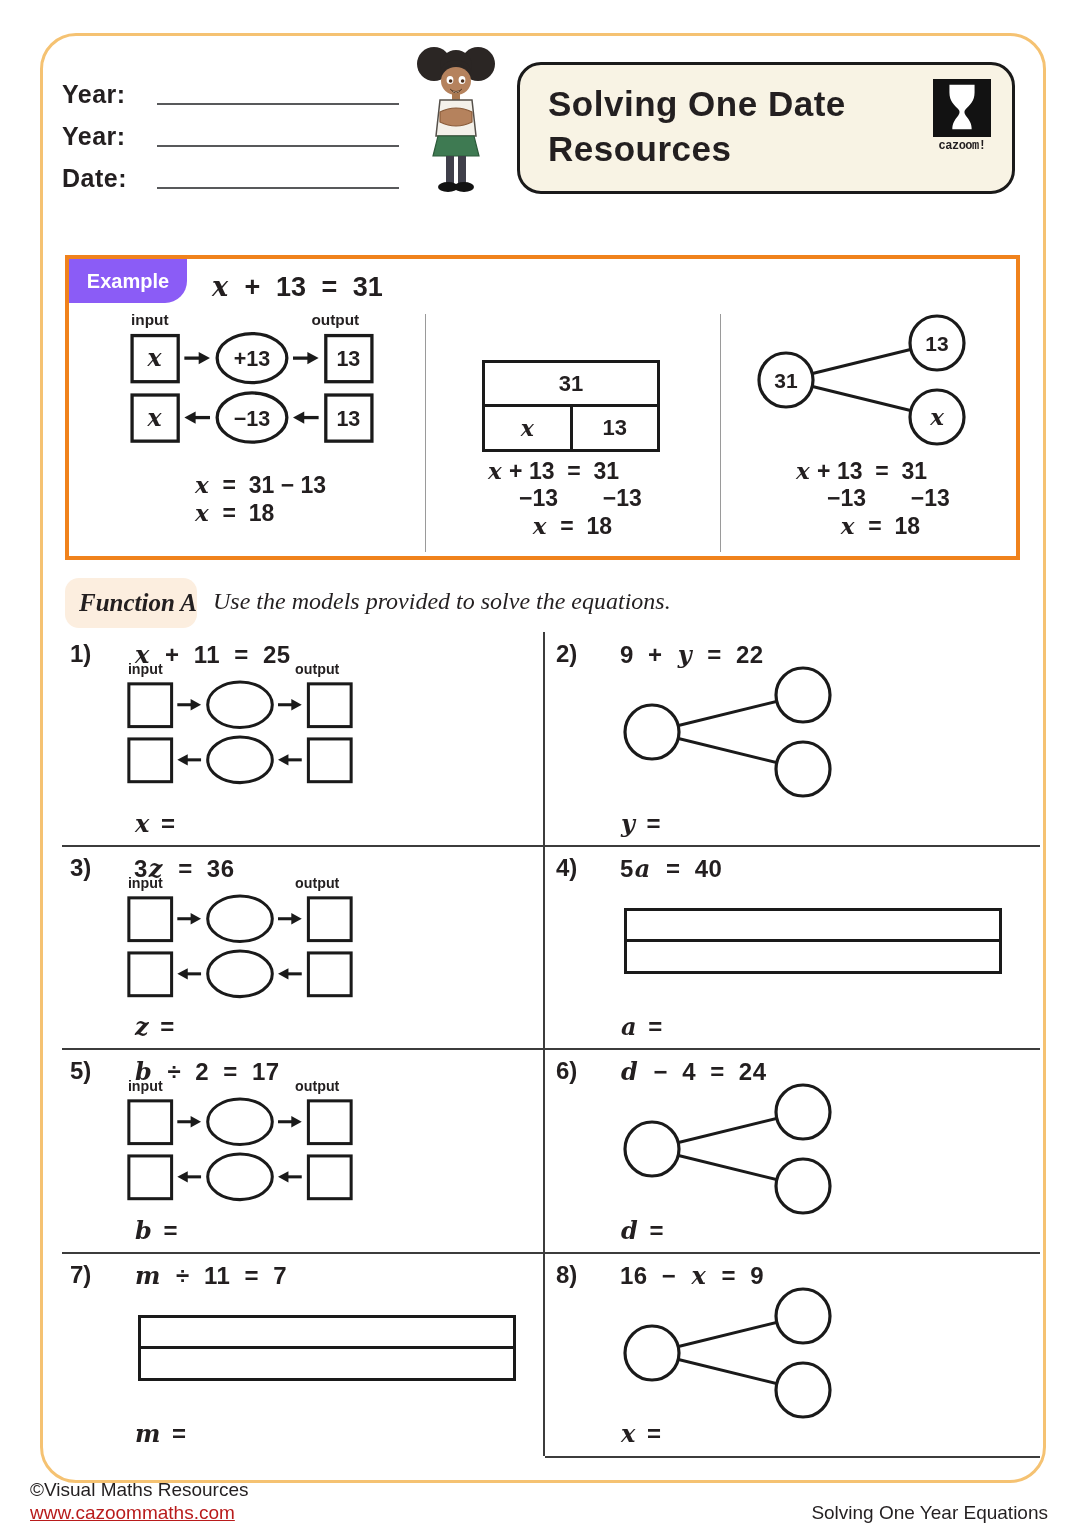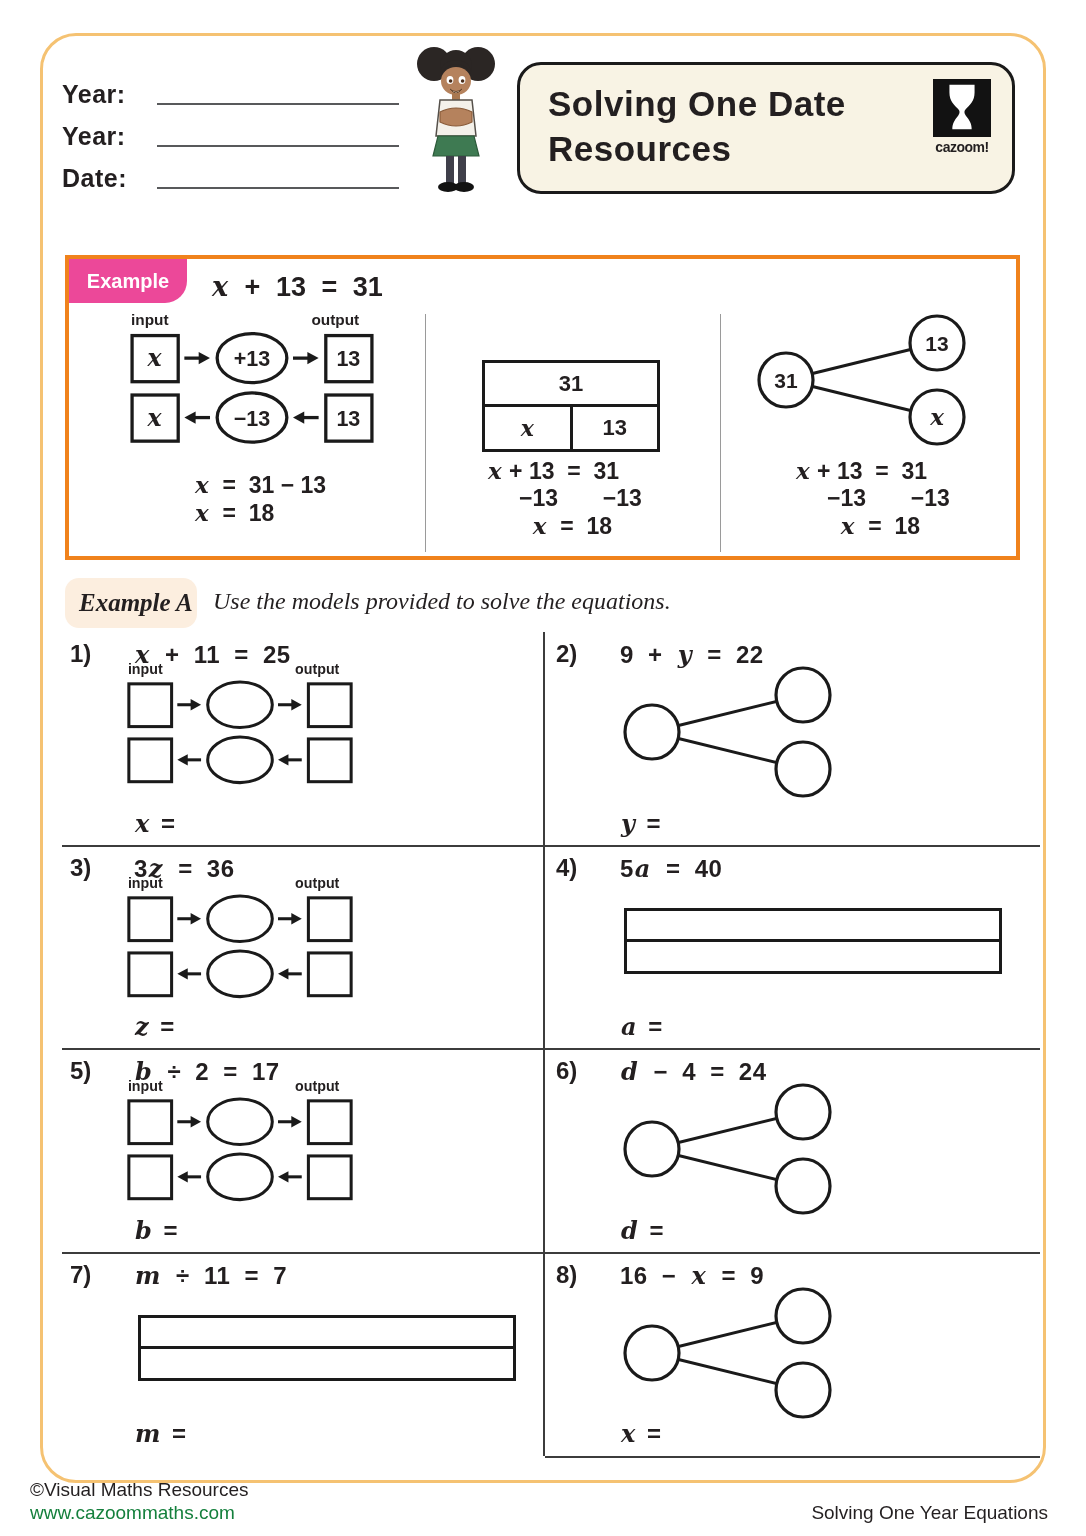--- a/index.html
+++ b/index.html
@@ -8,27 +8,27 @@
   .frame{position:absolute;left:40px;top:33px;width:1000px;height:1444px;
          border:3px solid #F5C272;border-radius:36px;}
   
   .fld{position:absolute;left:62px;font-weight:bold;font-size:25px;letter-spacing:.5px;}
   .fline{position:absolute;left:157px;width:242px;height:2px;background:#58595b;}
   
   .titlebox{position:absolute;left:517px;top:62px;width:492px;height:126px;background:#F8F3E4;
             border:3px solid #1a1a1a;border-radius:24px;}
   .title{position:absolute;left:28px;top:16px;font-size:35px;font-weight:bold;line-height:45px;letter-spacing:.5px;}
   .logo{position:absolute;right:18px;top:14px;width:64px;text-align:center;}
-  .logotext{font-family:Liberation Sans, sans-serif;font-weight:bold;font-size:14px;letter-spacing:-.5px;margin-top:-2px;}
+  .logotext{font-family:Liberation Mono, monospace;font-weight:bold;font-size:12px;letter-spacing:-.5px;margin-top:-2px;}
   
   .intro{position:absolute;left:68px;top:212px;font-family:"Liberation Serif",serif;
          font-style:italic;font-size:24px;}
   
   .exbox{position:absolute;left:65px;top:255px;width:947px;height:297px;border:4px solid #F0821C;background:#fff;}
-  .extab{position:absolute;left:0;top:0;width:118px;height:44px;background:#ec4899;
+  .extab{position:absolute;left:0;top:0;width:118px;height:44px;background:#8b5cf6;
          border-bottom-right-radius:22px;color:#fff;font-weight:bold;font-size:20px;
          display:flex;align-items:center;justify-content:center;}
   .exeq{position:absolute;left:142px;top:12px;font-size:27px;font-weight:bold;word-spacing:8px;}
   .exdiv{position:absolute;top:55px;width:1px;height:238px;background:#9a9a9a;}
   .working{position:absolute;font-weight:bold;font-size:23px;line-height:27px;}
   .working div{white-space:pre;}
   
   .exbar{position:absolute;left:413px;top:101px;width:172px;border:3px solid #1a1a1a;font-weight:bold;font-size:22px;}
   .exbar .top{height:41px;border-bottom:3px solid #1a1a1a;display:flex;align-items:center;justify-content:center;}
   .exbar .bot{display:flex;height:42px;}
@@ -58,21 +58,21 @@
   .msvg rect,.msvg ellipse{fill:#fff;stroke:#1a1a1a;stroke-width:3.2;}
   .msvg line{stroke:#1a1a1a;stroke-width:3.2;}
   .msvg polygon{fill:#1a1a1a;stroke:none;}
   .pwsvg line{stroke:#1a1a1a;stroke-width:3;}
   .pwsvg circle{fill:#fff;stroke:#1a1a1a;stroke-width:3.2;}
   .slab{font-family:"Liberation Sans",sans-serif;font-weight:bold;font-size:15px;fill:#231F20;}
   .svar{font-family:"DejaVu Serif",serif;font-style:italic;font-weight:bold;font-size:23px;fill:#231F20;}
   .snum{font-family:"Liberation Sans",sans-serif;font-weight:bold;font-size:21px;fill:#231F20;}
   
   .fcredit{position:absolute;left:30px;top:1479px;font-size:19px;}
-  .flink{position:absolute;left:30px;top:1502px;font-size:19px;color:#15803d;cursor:pointer;}
+  .flink{position:absolute;left:30px;top:1502px;font-size:19px;color:#b91c1c;text-decoration:underline;cursor:pointer;}
   .ftitle{position:absolute;right:38px;top:1502px;font-size:19px;}
 </style>
 </head>
 <body>
 
 <div class="page">
   <div class="frame"></div>
 
   <div class="fld" style="top:80px">Year:</div>
   <div class="fld" style="top:122px">Year:</div>
@@ -179,21 +179,21 @@
           <text x="181" y="37" text-anchor="middle" class="snum">13</text>
           <text x="181" y="111" text-anchor="middle" class="svar">x</text>
         </svg></div>
     <div class="working" style="left:726px;top:198px">
         <div><i class="v">x</i> + 13  =  31</div>
         <div>     −13       −13</div>
         <div>       <i class="v">x</i>  =  18</div>
       </div>
   </div>
 
-  <div class="secpill">Example A</div>
+  <div class="secpill">Function A</div>
   <div class="instr">Use the models provided to solve the equations.</div>
 
   <div class="vline"></div>
   <div class="hline" style="top:845px"></div>
   <div class="hline" style="top:1048px"></div>
   <div class="hline" style="top:1252px"></div>
   <div class="hline-end"></div>
 
   <div id="questions">
       <div class="qcell" style="left:62px;top:632px;width:479px;height:214px">

